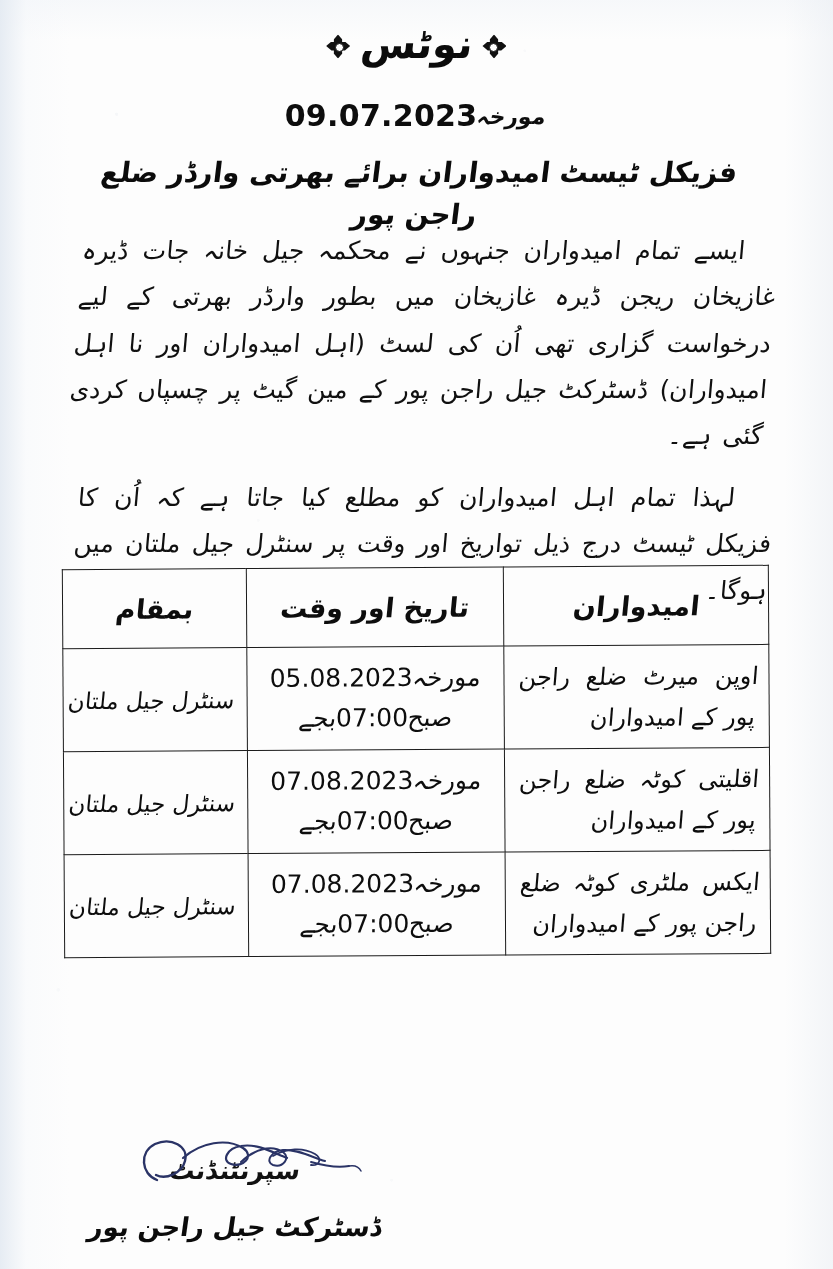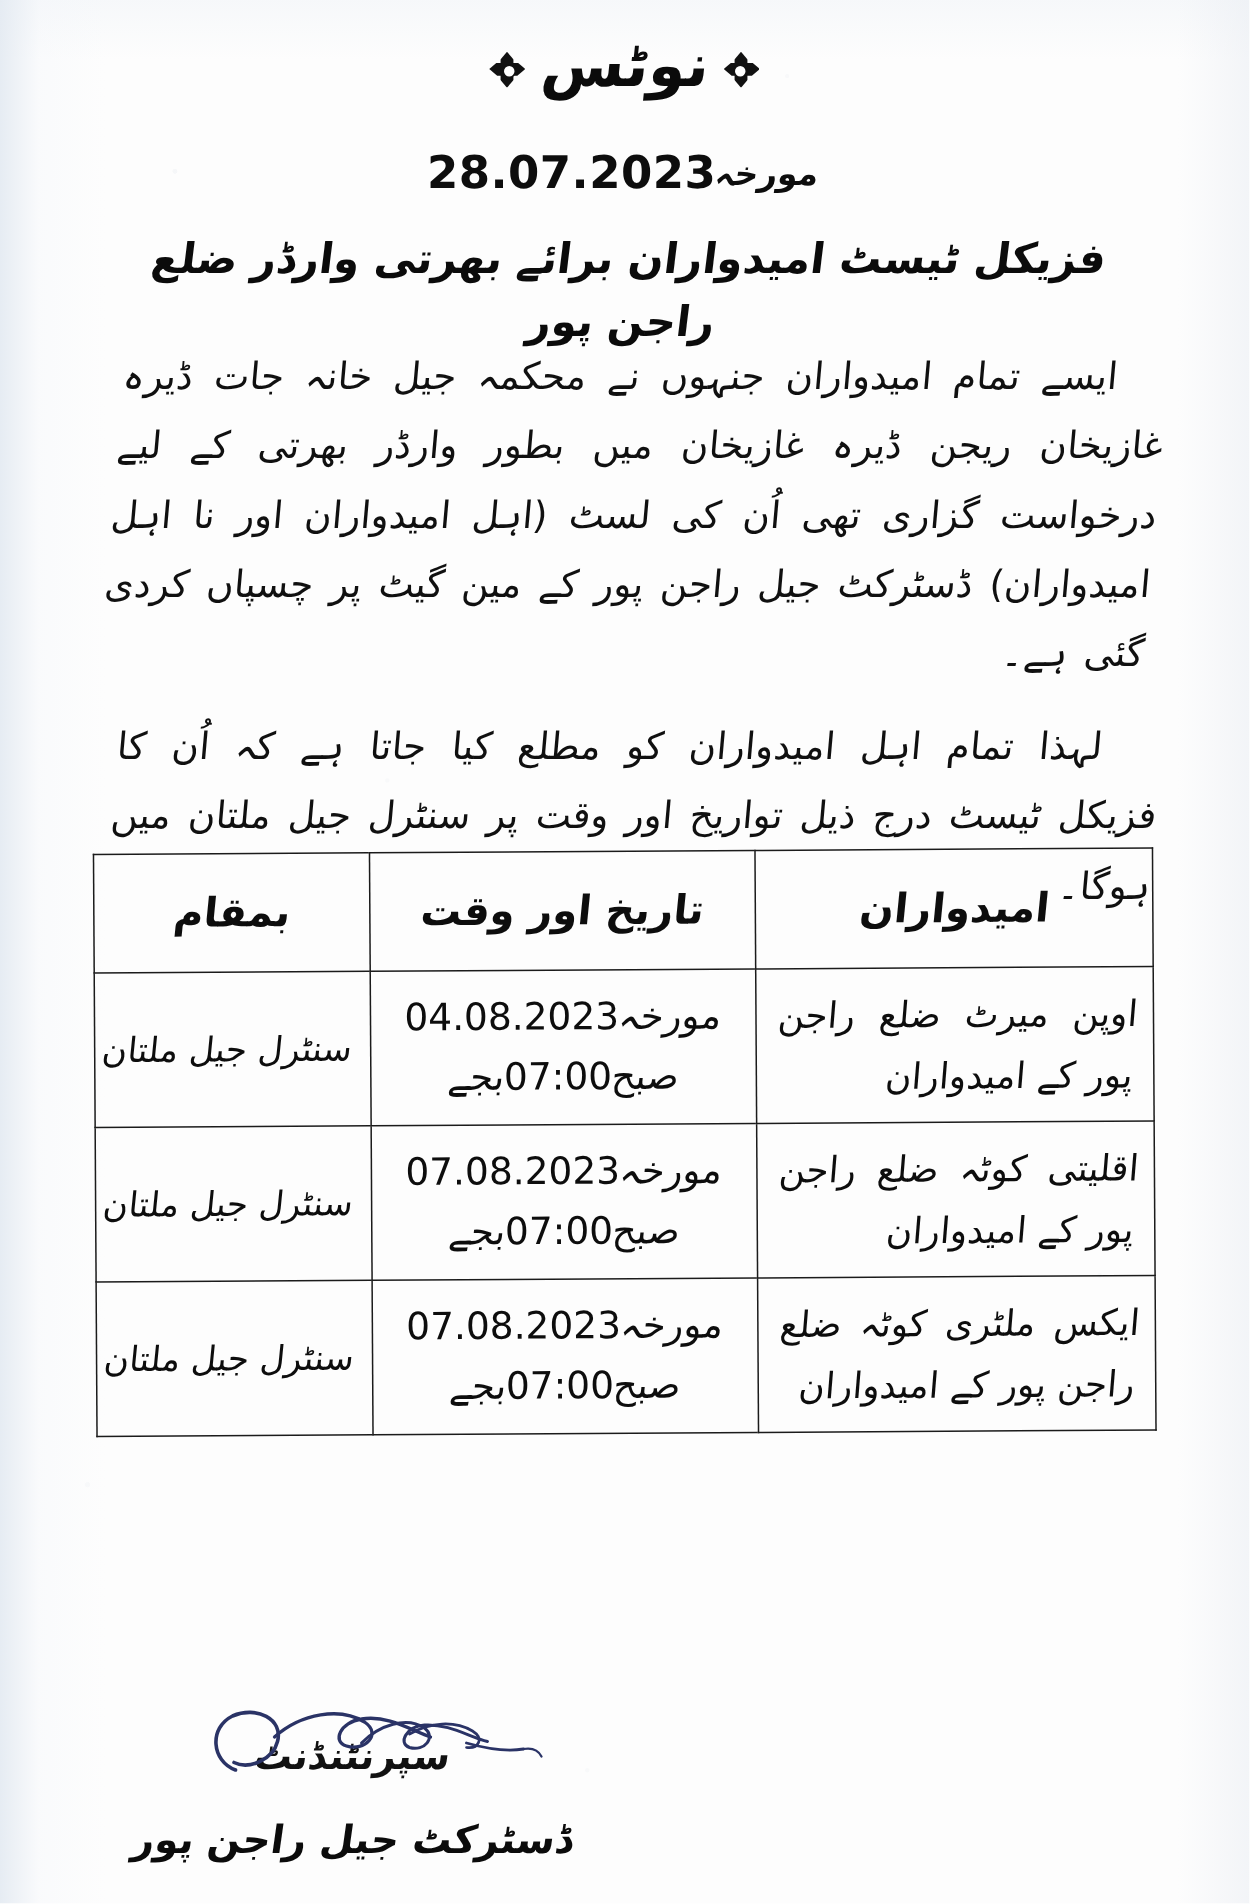--- a/index.html
+++ b/index.html
@@ -266,21 +266,21 @@
     <span class="floret flip">
         <i></i>
       </span>
     <span class="title-word">نوٹس</span>
     <span class="floret">
         <i></i>
       </span>
   </div>
 
   <div class="date-line">
-    <span class="lbl">مورخہ</span><span class="num">28.07.2023</span>
+    <span class="lbl">مورخہ</span><span class="num">09.07.2023</span>
   </div>
 
   <div class="subtitle">فزیکل ٹیسٹ امیدواران برائے بھرتی وارڈر ضلع راجن پور</div>
 
   <div class="body">
     <p class="para p1">ایسے تمام امیدواران جنہوں نے محکمہ جیل خانہ جات ڈیرہ غازیخان ریجن ڈیرہ غازیخان میں بطور وارڈر بھرتی کے لیے درخواست گزاری تھی اُن کی لسٹ (اہل امیدواران اور نا اہل امیدواران) ڈسٹرکٹ جیل راجن پور کے مین گیٹ پر چسپاں کردی گئی ہے۔</p>
     <p class="para p2">لہذا تمام اہل امیدواران کو مطلع کیا جاتا ہے کہ اُن کا فزیکل ٹیسٹ درج ذیل تواریخ اور وقت پر سنٹرل جیل ملتان میں ہوگا۔</p>
   </div>
 
   <div class="tbl-wrap">
@@ -294,21 +294,21 @@
         <tr>
           <th>امیدواران</th>
           <th>تاریخ اور وقت</th>
           <th>بمقام</th>
         </tr>
       </thead>
       <tbody>
         <tr>
           <td class="cell-cand">اوپن میرٹ ضلع راجن پور کے امیدواران</td>
           <td class="cell-date">
-            <span class="d-line"><span class="u">مورخہ</span><span>04.08.2023</span></span>
+            <span class="d-line"><span class="u">مورخہ</span><span>05.08.2023</span></span>
             <span class="d-line"><span class="u">صبح</span><span>07:00</span><span class="u">بجے</span></span>
           </td>
           <td class="cell-venue">سنٹرل جیل ملتان</td>
         </tr>
         <tr>
           <td class="cell-cand">اقلیتی کوٹہ ضلع راجن پور کے امیدواران</td>
           <td class="cell-date">
             <span class="d-line"><span class="u">مورخہ</span><span>07.08.2023</span></span>
             <span class="d-line"><span class="u">صبح</span><span>07:00</span><span class="u">بجے</span></span>
           </td>

